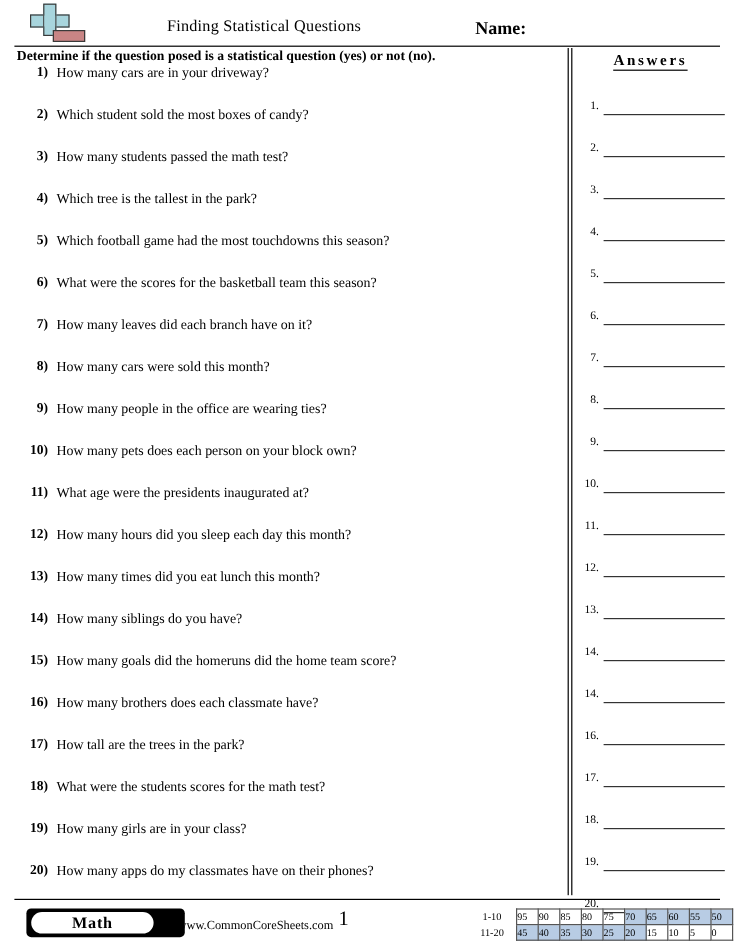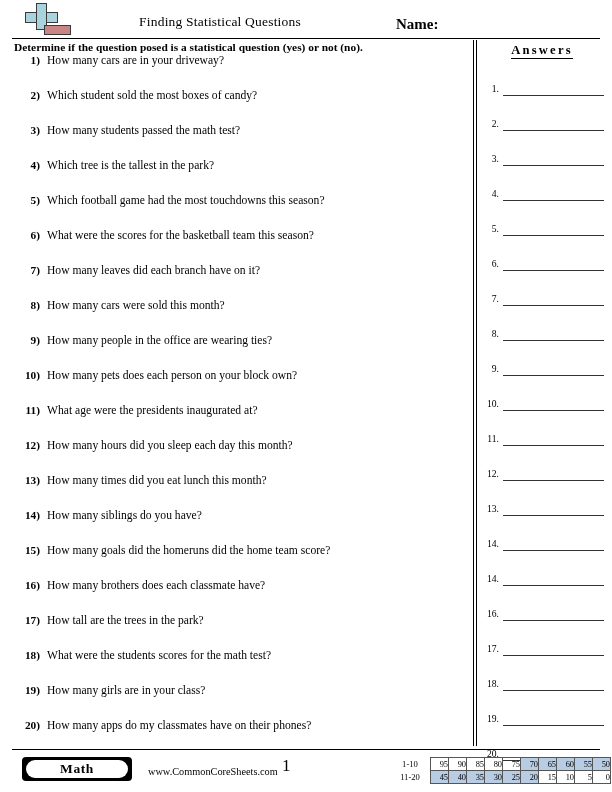--- a/index.html
+++ b/index.html
@@ -167,21 +167,21 @@
   
   #footer-rule {
     position: absolute;
     left: 12px; top: 749px;
     width: 588px; height: 0;
     border-top: 1.5px solid #000;
   }
   #subject-badge {
     position: absolute;
     left: 22px; top: 757px;
-    width: 110px; height: 24px;
+    width: 132px; height: 24px;
     background: #000000;
     border-radius: 4px;
   }
   #subject-badge .pill {
     position: absolute;
     left: 4px; top: 3px;
     width: 102px; height: 18px;
     background: #ffffff;
     border-radius: 9px;
     text-align: center;
@@ -205,21 +205,21 @@
   #answer-key {
     position: absolute;
     left: 394px; top: 757px;
     font-size: 8.4px;
   }
   #answer-key table {
     border-collapse: collapse;
   }
   #answer-key td {
     padding: 0;
-    text-align: right;
+    text-align: left;
     height: 12px;
     font-size: 8.4px;
     font-family: "Liberation Serif", serif;
   }
   #answer-key td.rowlabel {
     border: none;
     text-align: center;
     padding-right: 4px;
     width: 32px;
     font-size: 8.6px;

